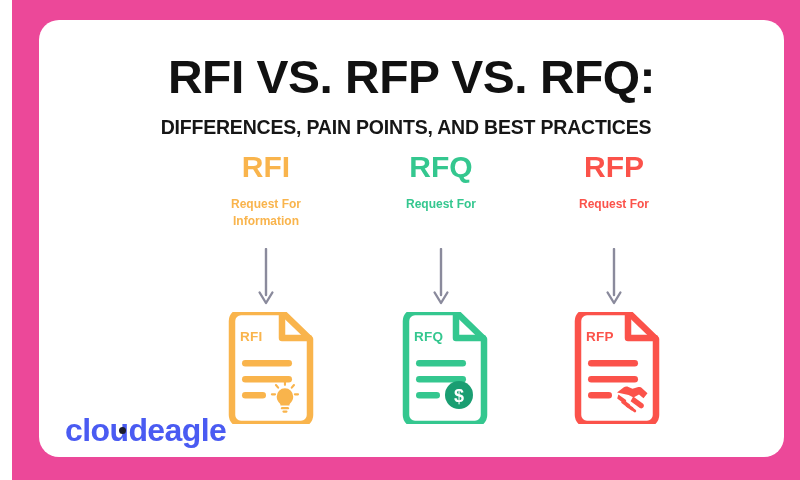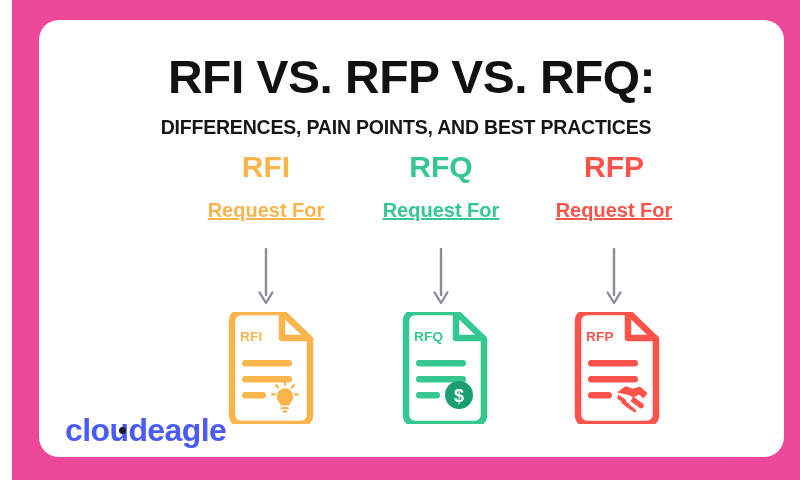--- a/index.html
+++ b/index.html
@@ -67,24 +67,23 @@
   #col-2 { left: 480px; }
 
   .col-abbr {
     font-size: 30px;
     font-weight: 700;
     line-height: 1;
     letter-spacing: 0px;
   }
   .col-expansion {
     margin-top: 14px;
-    font-size: 20px;
+    font-size: 12px;
     font-weight: 600;
     line-height: 1.42;
-    text-decoration: underline;
   }
 
   
   .arrow {
     position: absolute;
     top: 228px;
     width: 18px;
     height: 58px;
   }
   #arrow-0 { left: 218px; }
@@ -152,20 +151,21 @@
 <div id="stage">
   <div id="card">
 
     <div id="title">RFI VS. RFP VS. RFQ:</div>
     <div id="subtitle">DIFFERENCES, PAIN POINTS, AND BEST PRACTICES</div>
 
     <div class="col" id="col-0">
       <div class="col-abbr" style="color:#f9b44c">RFI</div>
       <div class="col-expansion" style="color:#f9b44c">
         <div>Request For</div>
+        <div>Information</div>
       </div>
     </div>
 
     <div class="arrow" id="arrow-0">
       <svg viewBox="0 0 18 58" xmlns="http://www.w3.org/2000/svg">
         <line x1="9" y1="1" x2="9" y2="47" stroke="#8a8a9c" stroke-width="2.4" stroke-linecap="round"></line>
         <path d="M2.6 44.5 L9 55 L15.4 44.5" fill="none" stroke="#8a8a9c" stroke-width="2.4" stroke-linecap="round" stroke-linejoin="round"></path>
       </svg>
     </div>
 

